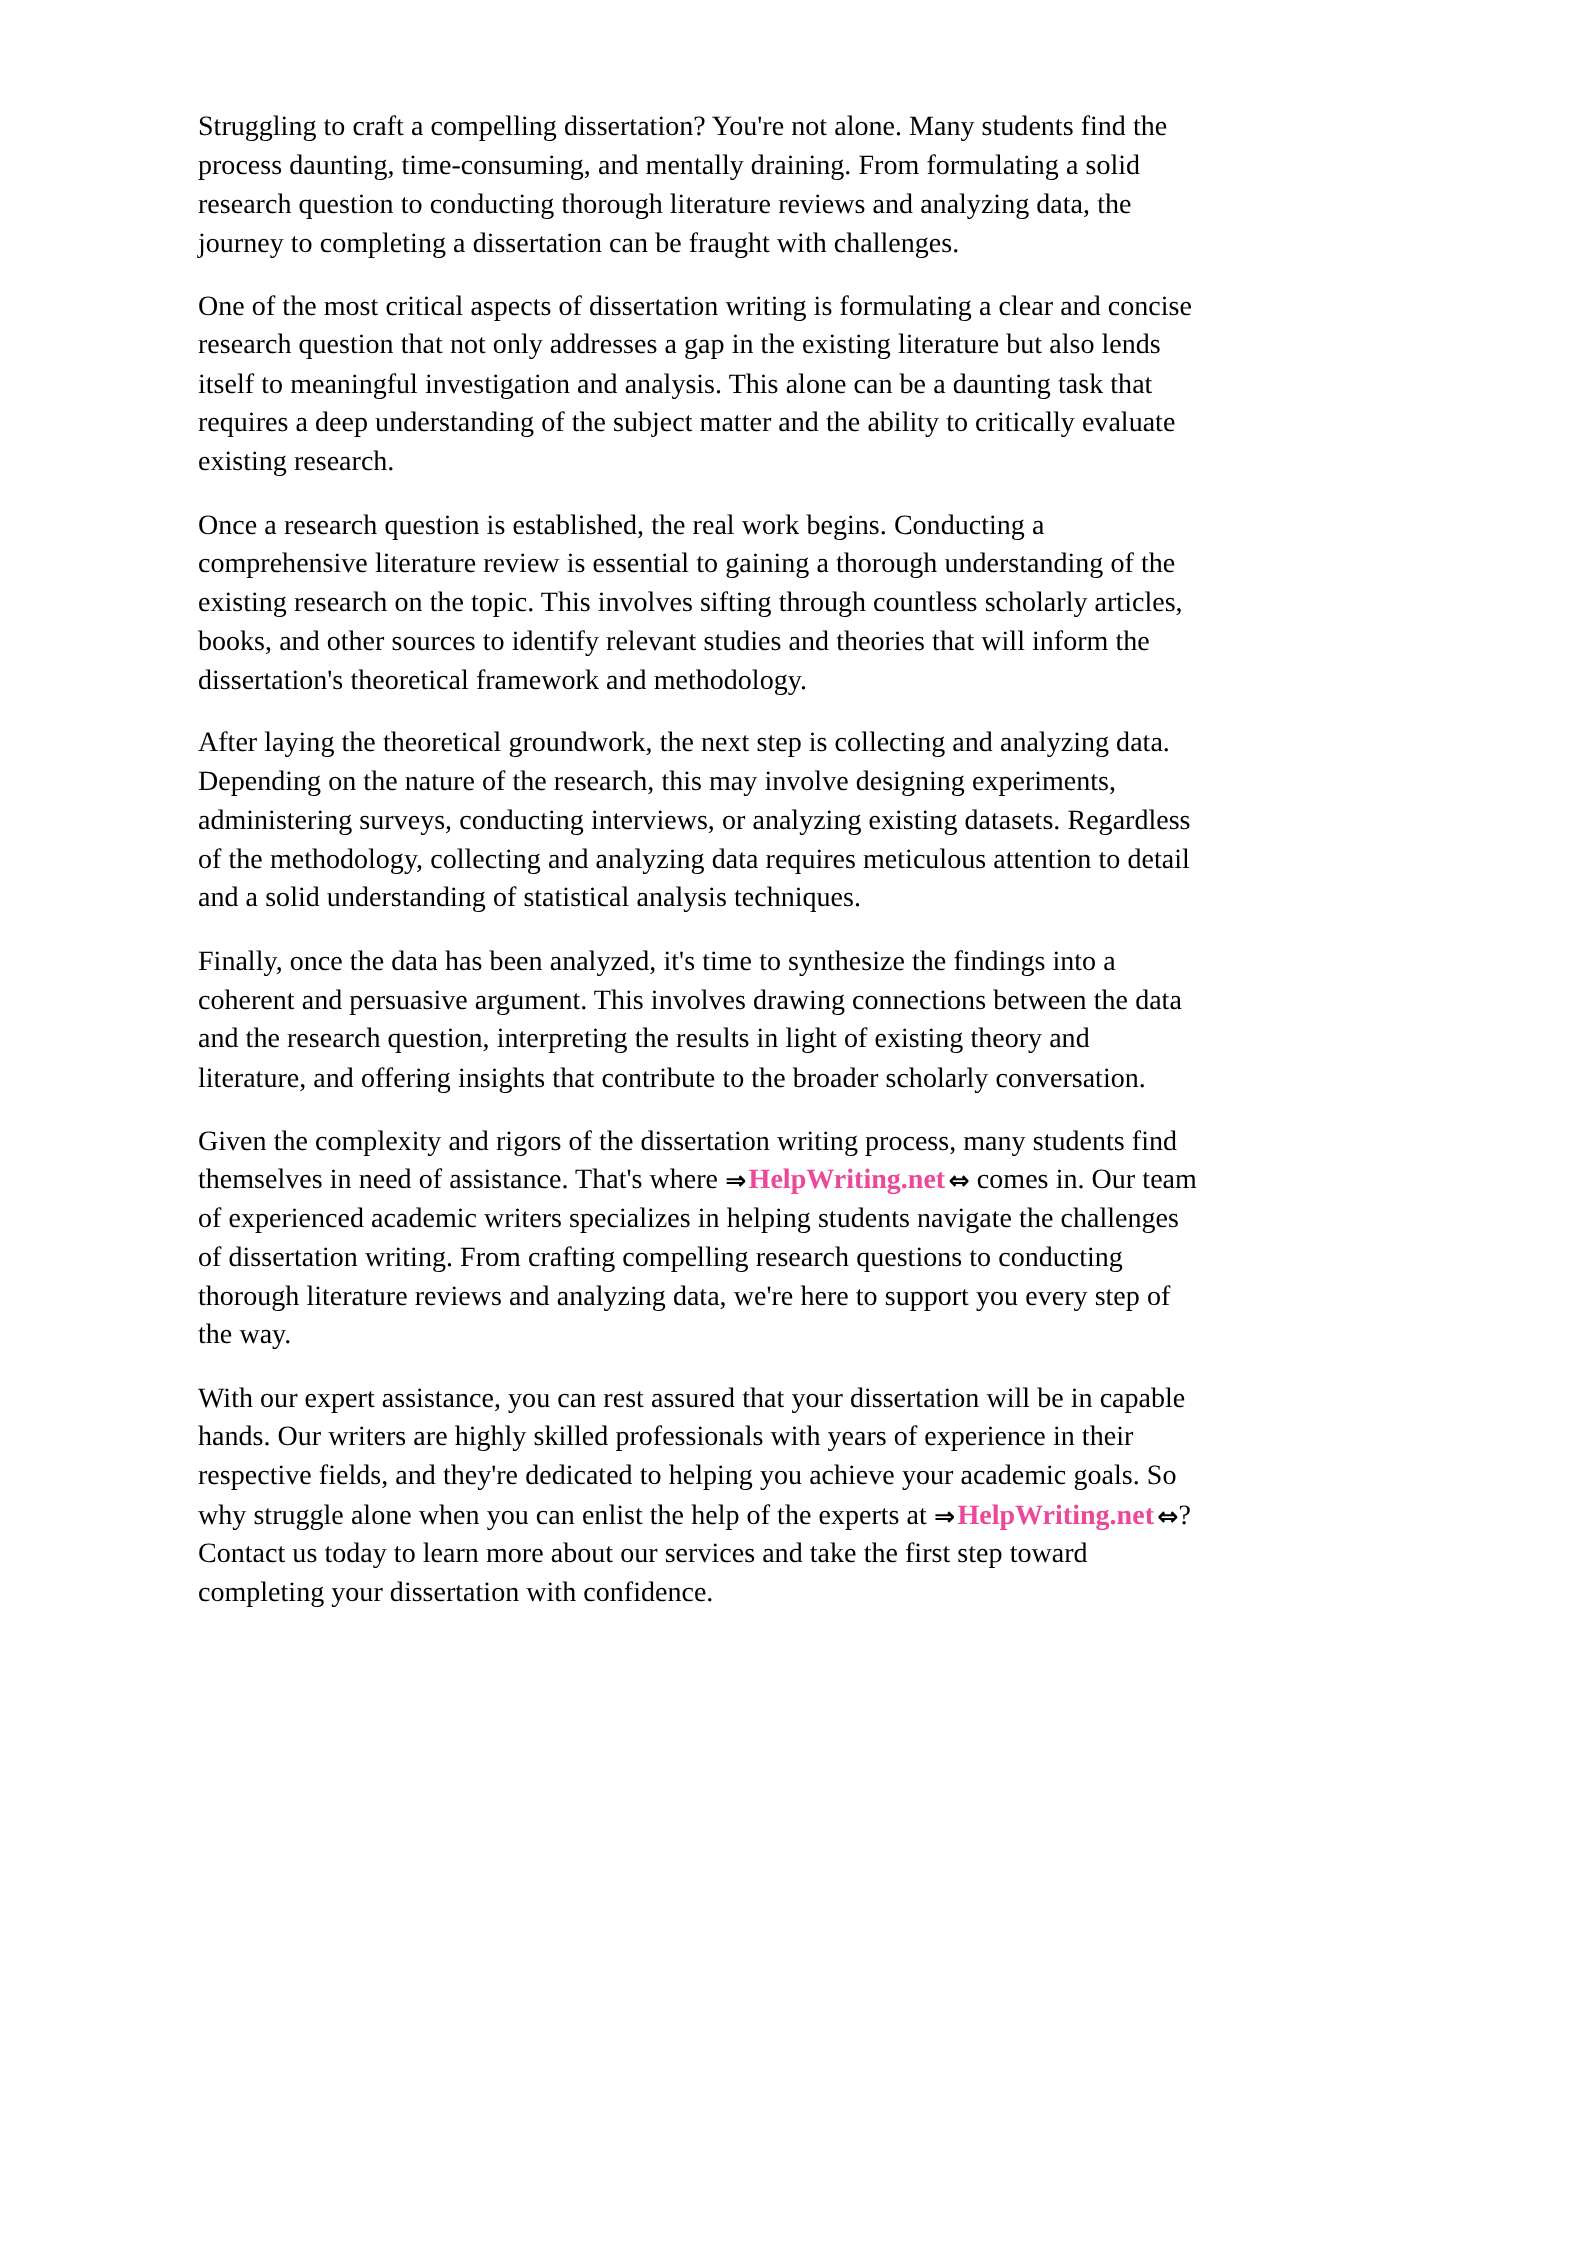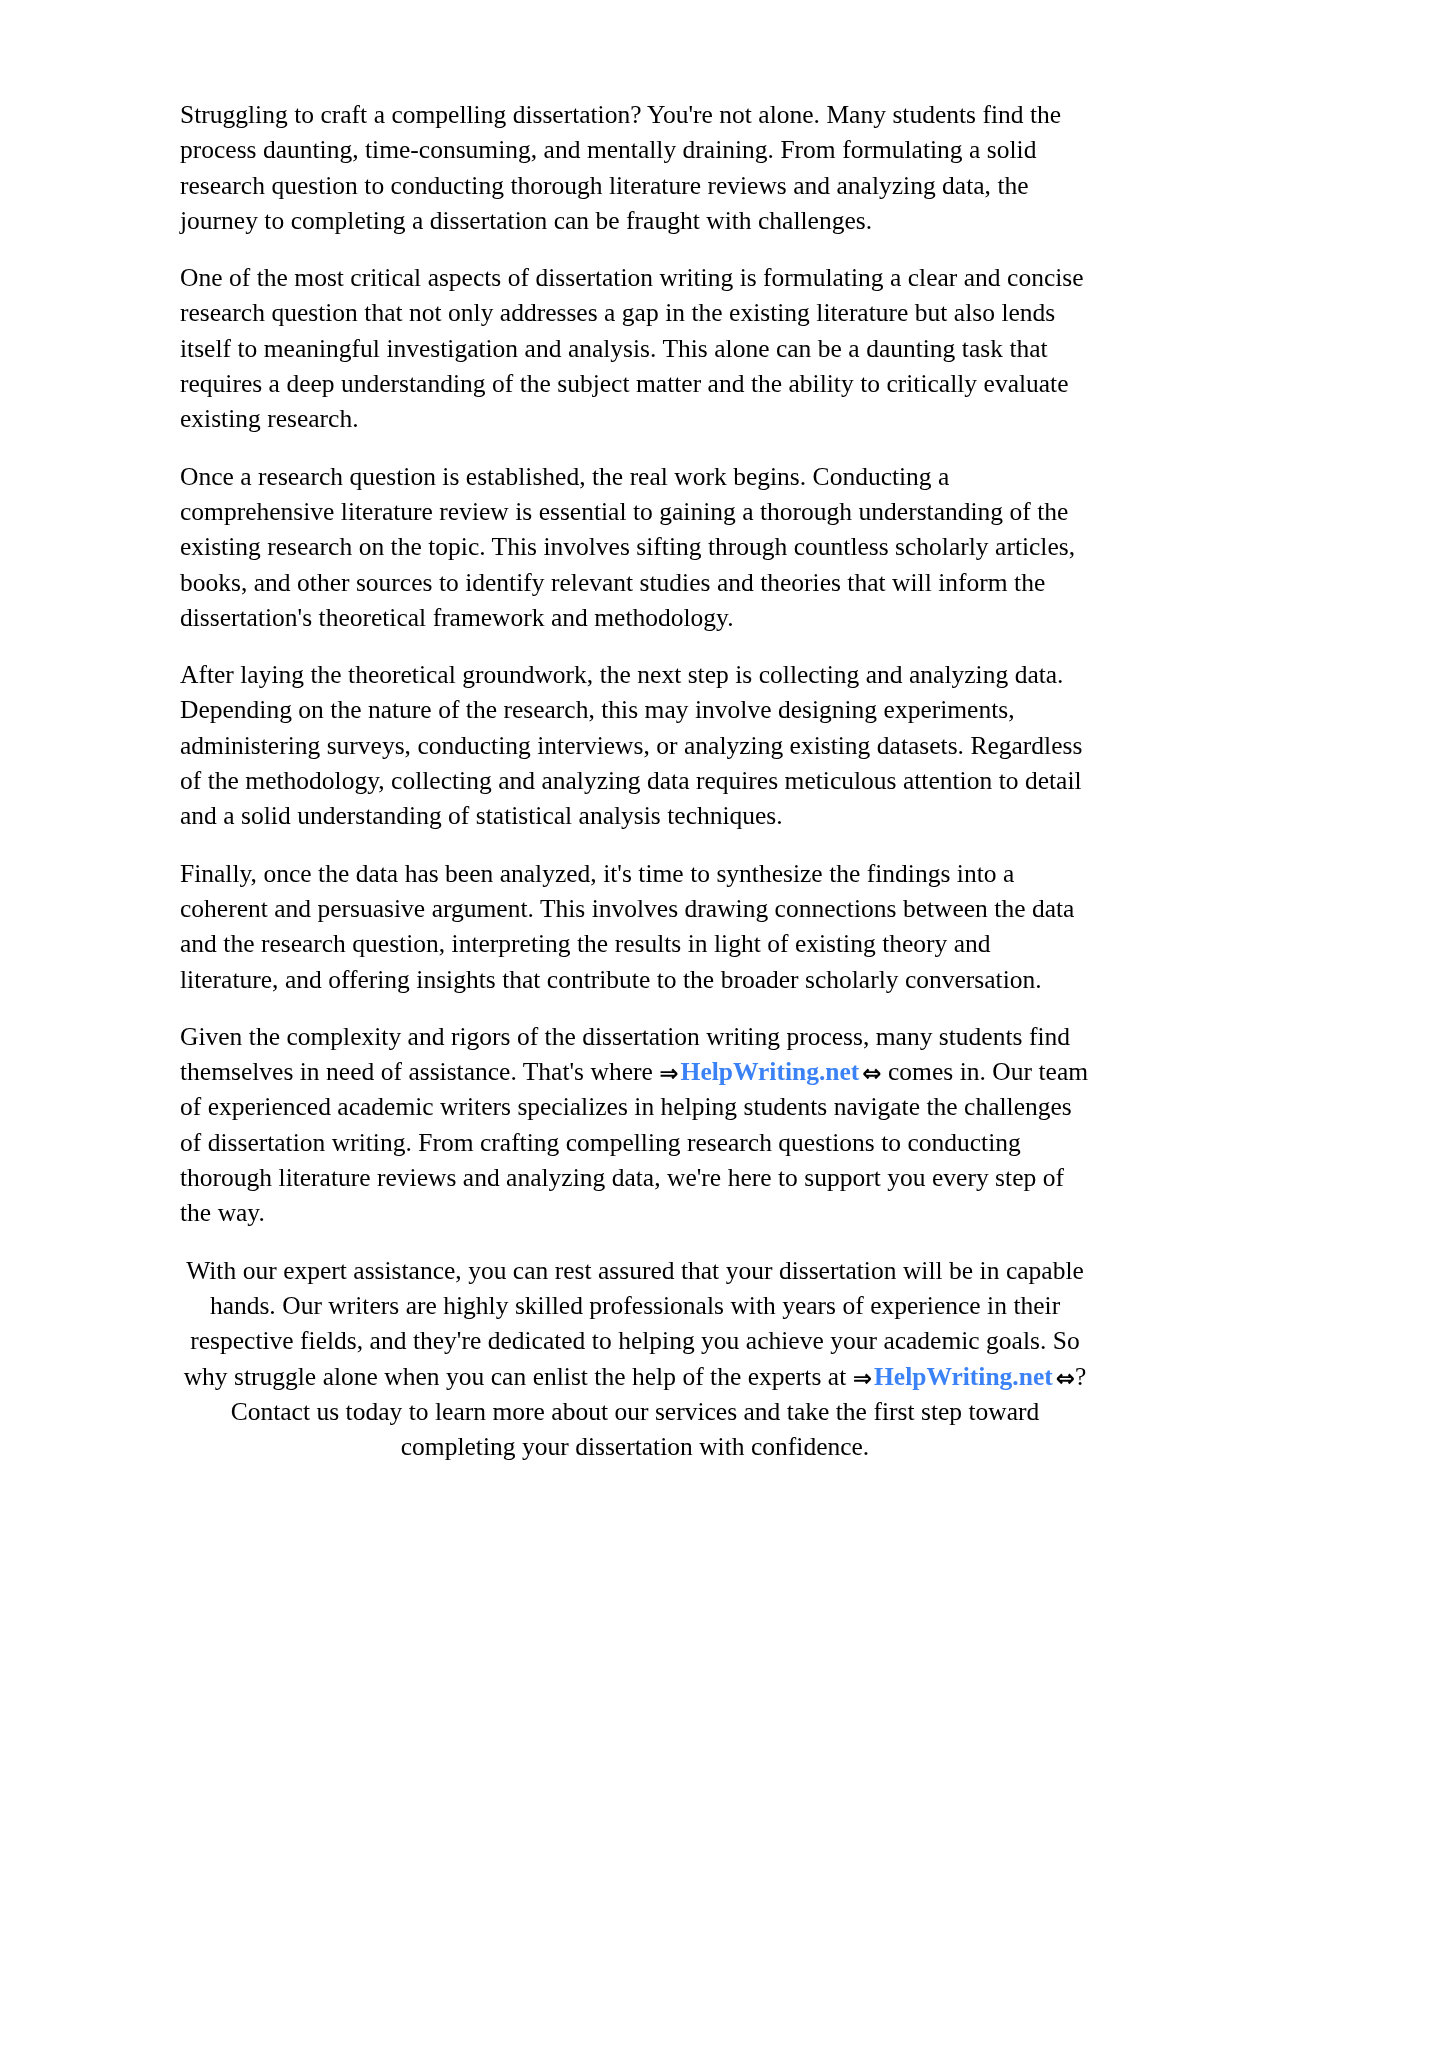--- a/index.html
+++ b/index.html
@@ -31,38 +31,37 @@
     margin: 0 0 22px 0;
     font-size: 25.5px;
     line-height: 35.3px;
     text-align: left;
     letter-spacing: 0.0px;
     word-spacing: 0.1px;
     color: #000000;
   }
   p.para:last-child {
     margin-bottom: 0;
-    text-align: center;
   }
   .link-group {
     white-space: nowrap;
   }
   .arrow {
     font-family: "DejaVu Sans", sans-serif;
     font-size: 23px;
     font-weight: 700;
     color: #000000;
     line-height: 1;
     position: relative;
     top: 1px;
   }
   .arrow-lead { margin-right: 2px; }
   .arrow-trail { margin-left: 3px; }
   .brand-link {
-    color: #3b82f6;
+    color: #ec4899;
     font-weight: 700;
     text-decoration: none;
     font-family: "Liberation Serif", "DejaVu Serif", serif;
     font-size: 25.5px;
   }
 </style>
 </head>
 <body>
 
 <div class="page">

